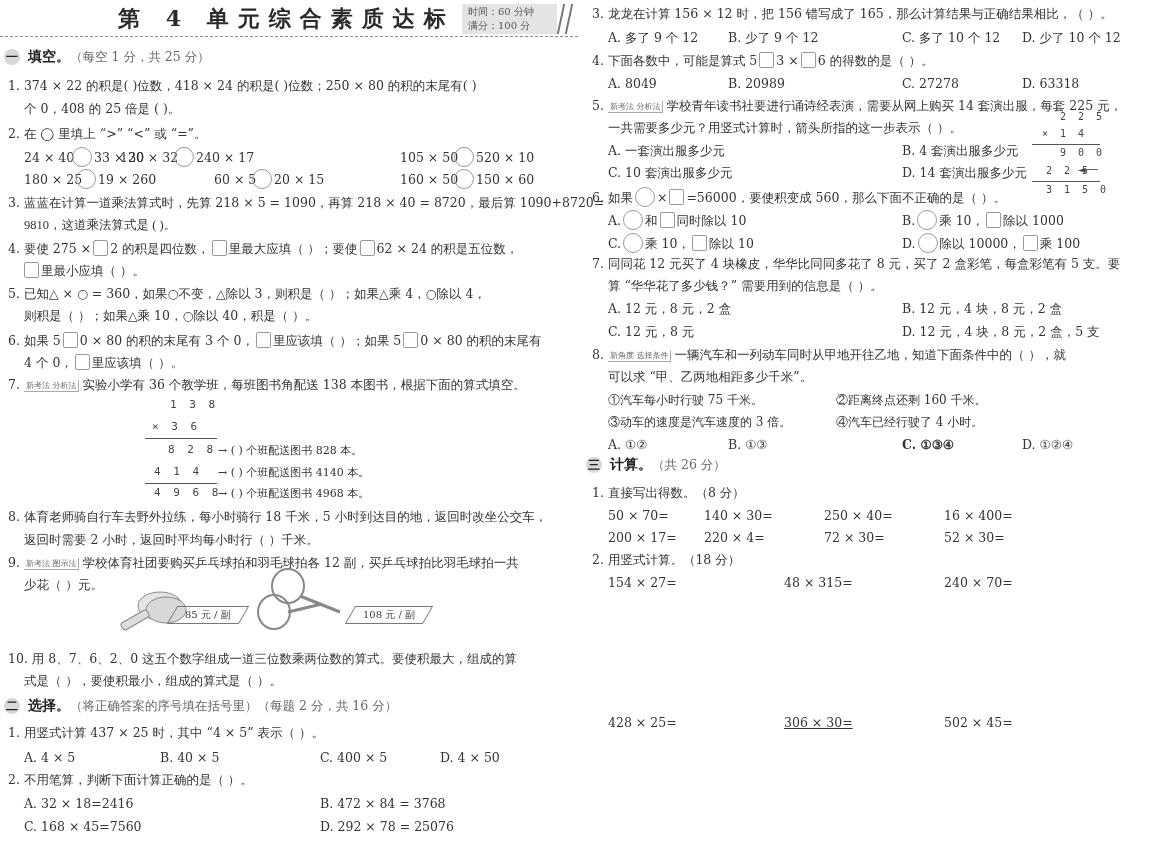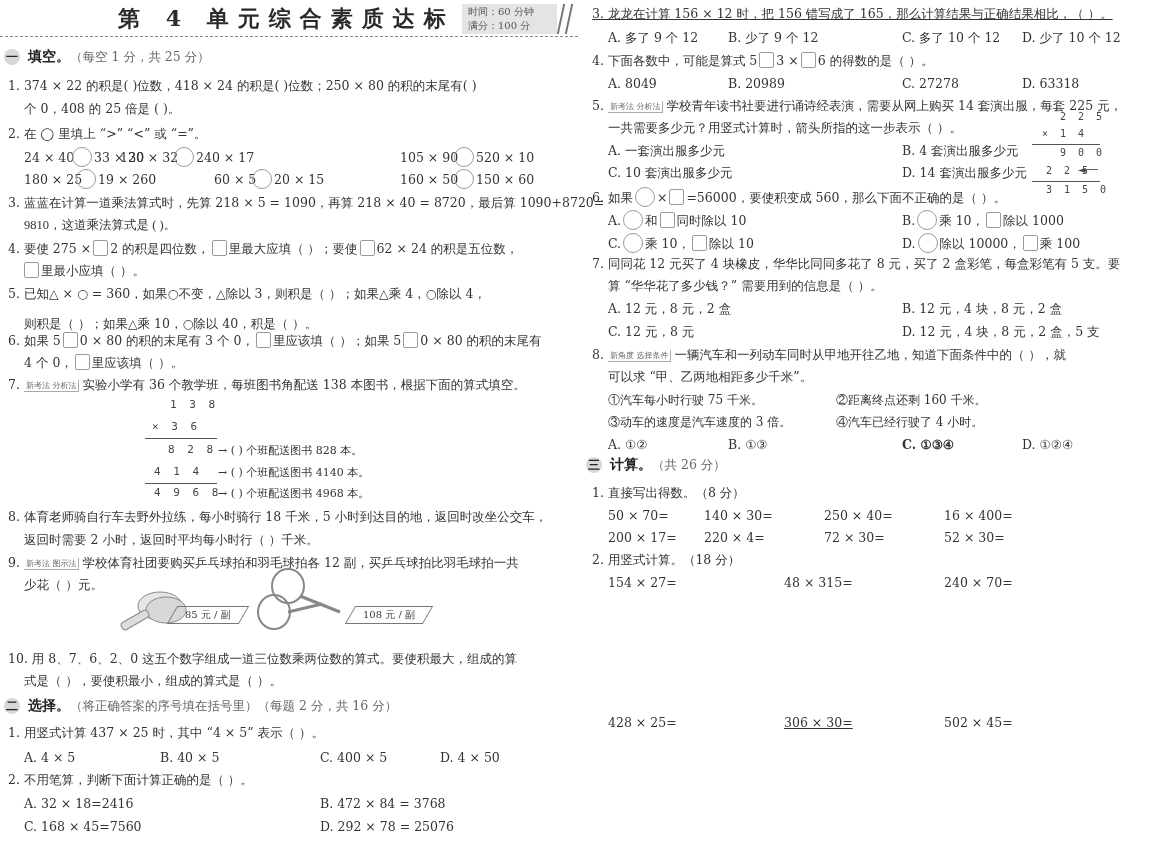--- a/index.html
+++ b/index.html
@@ -42,21 +42,21 @@
 <div class="abs q" style="left:24px;top:101px;">个 0，408 的 25 倍是 (          )。</div>
 
 <div class="abs q" style="left:8px;top:126px;">2. 在 ◯ 里填上 “&gt;” “&lt;” 或 “=”。</div>
 <div class="abs q" style="left:24px;top:150px;">
   <span style="position:absolute;left:0">24 × 40</span>
   <span style="position:absolute;left:46px;top:-3px" class="circ"></span>
   <span style="position:absolute;left:70px">33 × 30</span>
   <span style="position:absolute;left:96px">120 × 32</span>
   <span style="position:absolute;left:148px;top:-3px" class="circ"></span>
   <span style="position:absolute;left:172px">240 × 17</span>
-  <span style="position:absolute;left:376px">105 × 90</span>
+  <span style="position:absolute;left:376px">105 × 50</span>
   <span style="position:absolute;left:428px;top:-3px" class="circ"></span>
   <span style="position:absolute;left:452px">520 × 10</span>
 </div>
 <div class="abs q" style="left:24px;top:172px;">
   <span style="position:absolute;left:0">180 × 25</span>
   <span style="position:absolute;left:50px;top:-3px" class="circ"></span>
   <span style="position:absolute;left:74px">19 × 260</span>
   <span style="position:absolute;left:190px">60 × 5</span>
   <span style="position:absolute;left:226px;top:-3px" class="circ"></span>
   <span style="position:absolute;left:250px">20 × 15</span>
@@ -69,21 +69,21 @@
 <div class="abs q" style="left:24px;top:217px;font-family:Liberation Serif, serif;">9810，这道乘法算式是 (                    )。</div>
 
 <div class="abs q" style="left:8px;top:240px;">
   <span>4. 要使 275 ×</span><span class="box"></span><span>2 的积是四位数，</span><span class="box"></span><span>里最大应填（      ）；要使</span><span class="box"></span><span>62 × 24 的积是五位数，</span>
 </div>
 <div class="abs q" style="left:22px;top:262px;">
   <span class="box"></span><span>里最小应填（      ）。</span>
 </div>
 
 <div class="abs q" style="left:8px;top:286px;">5. 已知△ × ○ = 360，如果○不变，△除以 3，则积是（          ）；如果△乘 4，○除以 4，</div>
-<div class="abs q" style="left:24px;top:308px;margin-top:8px;">则积是（          ）；如果△乘 10，○除以 40，积是（          ）。</div>
+<div class="abs q" style="left:24px;top:308px;">则积是（          ）；如果△乘 10，○除以 40，积是（          ）。</div>
 
 <div class="abs q" style="left:8px;top:332px;">
   <span>6. 如果 5</span><span class="box"></span><span>0 × 80 的积的末尾有 3 个 0，</span><span class="box"></span><span>里应该填（    ）；如果 5</span><span class="box"></span><span>0 × 80 的积的末尾有</span>
 </div>
 <div class="abs q" style="left:24px;top:354px;">
   <span>4 个 0，</span><span class="box"></span><span>里应该填（    ）。</span>
 </div>
 
 <div class="abs q" style="left:8px;top:377px;">
   <span>7.</span>
@@ -137,21 +137,21 @@
 <div class="abs q" style="left:160px;top:750px;">B. 40 × 5</div>
 <div class="abs q" style="left:320px;top:750px;">C. 400 × 5</div>
 <div class="abs q" style="left:440px;top:750px;">D. 4 × 50</div>
 
 <div class="abs q" style="left:8px;top:772px;">2. 不用笔算，判断下面计算正确的是（      ）。</div>
 <div class="abs q" style="left:24px;top:796px;">A. 32 × 18=2416</div>
 <div class="abs q" style="left:320px;top:796px;">B. 472 × 84 = 3768</div>
 <div class="abs q" style="left:24px;top:819px;">C. 168 × 45=7560</div>
 <div class="abs q" style="left:320px;top:819px;">D. 292 × 78 = 25076</div>
 
-<div class="abs q" style="left:592px;top:6px;text-decoration:underline;">3. 龙龙在计算 156 × 12 时，把 156 错写成了 165，那么计算结果与正确结果相比，（        ）。</div>
+<div class="abs q" style="left:592px;top:6px;">3. 龙龙在计算 156 × 12 时，把 156 错写成了 165，那么计算结果与正确结果相比，（        ）。</div>
 <div class="abs q" style="left:608px;top:30px;">A. 多了 9 个 12</div>
 <div class="abs q" style="left:728px;top:30px;">B. 少了 9 个 12</div>
 <div class="abs q" style="left:902px;top:30px;">C. 多了 10 个 12</div>
 <div class="abs q" style="left:1022px;top:30px;">D. 少了 10 个 12</div>
 
 <div class="abs q" style="left:592px;top:52px;">
   <span>4. 下面各数中，可能是算式 5</span><span class="box"></span><span>3 ×</span><span class="box"></span><span>6 的得数的是（        ）。</span>
 </div>
 <div class="abs q" style="left:608px;top:76px;">A. 8049</div>
 <div class="abs q" style="left:728px;top:76px;">B. 20989</div>

